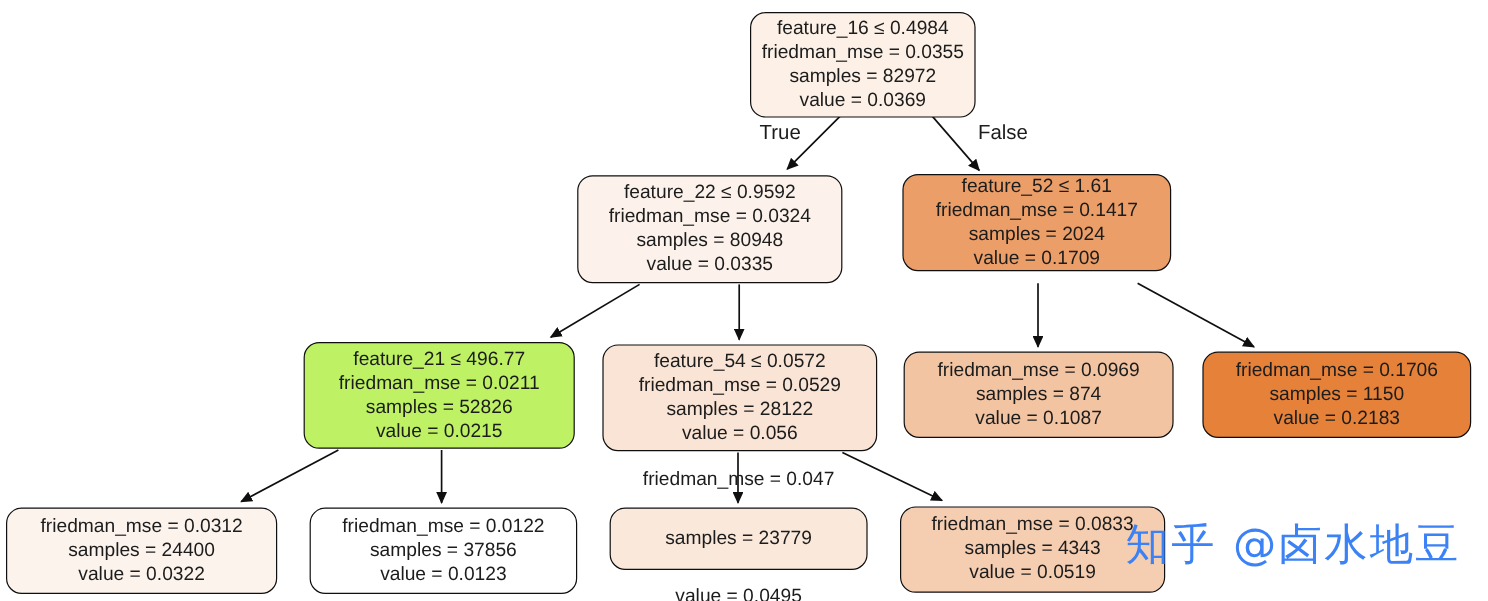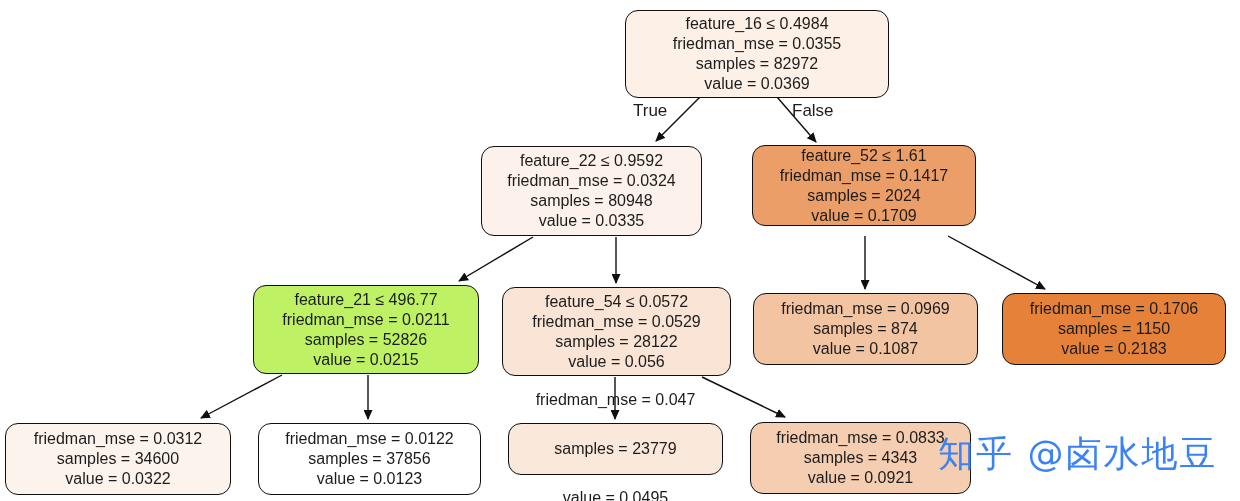--- a/index.html
+++ b/index.html
@@ -10,36 +10,36 @@
   .edges{position:absolute;left:0;top:0;width:1240px;height:501px;}
   .node{
     position:absolute;box-sizing:border-box;
     border:1.4px solid #0f0f0f;border-radius:13px;
     color:#1c1c1c;font-size:16px;line-height:20px;text-align:center;
     display:flex;flex-direction:column;justify-content:center;
     padding:3px 6px;white-space:nowrap;
   }
   .node span{display:block;}
   
-  .n-root {left:625px;top:10px; width:264px;height:88px;}
+  .n-root {left:625px;top:10px; width:188px;height:88px;}
   .n-l2l  {left:481px;top:146px;width:221px;height:90px;}
   .n-l2r  {left:752px;top:145px;width:224px;height:81px;}
   .n-l3a  {left:253px;top:285px;width:226px;height:89px;}
   .n-l3b  {left:502px;top:287px;width:229px;height:89px;}
   .n-l3c  {left:753px;top:293px;width:225px;height:72px;}
   .n-l3d  {left:1002px;top:293px;width:224px;height:72px;}
   .n-l4a  {left:5px;  top:423px;width:226px;height:72px;}
   .n-l4b  {left:258px;top:423px;width:223px;height:72px;}
   .n-l4c  {left:508px;top:423px;width:215px;height:52px;gap:29px;}
   .n-l4d  {left:750px;top:422px;width:221px;height:72px;}
   .edge-label{
     position:absolute;font-size:17px;color:#1c1c1c;
   }
   .lbl-true {left:633px;top:101px;}
-  .lbl-false{left:792px;top:101px;}
+  .lbl-false{left:815px;top:101px;}
   .watermark{
     position:absolute;left:938px;top:430px;
     font-size:36px;letter-spacing:2px;color:#3b82f6;
     font-family:"DejaVu Sans","Liberation Sans",sans-serif;
     white-space:nowrap;
   }
 </style>
 </head>
 <body>
 
@@ -108,37 +108,37 @@
   </div>
 
   <div class="node n-l3d" style="background-color: rgb(229, 129, 57);">
     <span>friedman_mse = 0.1706</span>
     <span>samples = 1150</span>
     <span>value = 0.2183</span>
   </div>
 
   <div class="node n-l4a" style="background-color: rgb(252, 243, 236);">
     <span>friedman_mse = 0.0312</span>
-    <span>samples = 34600</span>
+    <span>samples = 24400</span>
     <span>value = 0.0322</span>
   </div>
 
   <div class="node n-l4b" style="background-color: rgb(255, 255, 255);">
     <span>friedman_mse = 0.0122</span>
     <span>samples = 37856</span>
     <span>value = 0.0123</span>
   </div>
 
   <div class="node n-l4c" style="background-color: rgb(250, 232, 219);">
     <span>friedman_mse = 0.047</span>
     <span>samples = 23779</span>
     <span>value = 0.0495</span>
   </div>
 
   <div class="node n-l4d" style="background-color: rgb(245, 206, 178);">
     <span>friedman_mse = 0.0833</span>
     <span>samples = 4343</span>
-    <span>value = 0.0921</span>
+    <span>value = 0.0519</span>
   </div>
 
   <div class="watermark">知乎 @卤水地豆</div>
 
 </div>
 
 </body></html>

